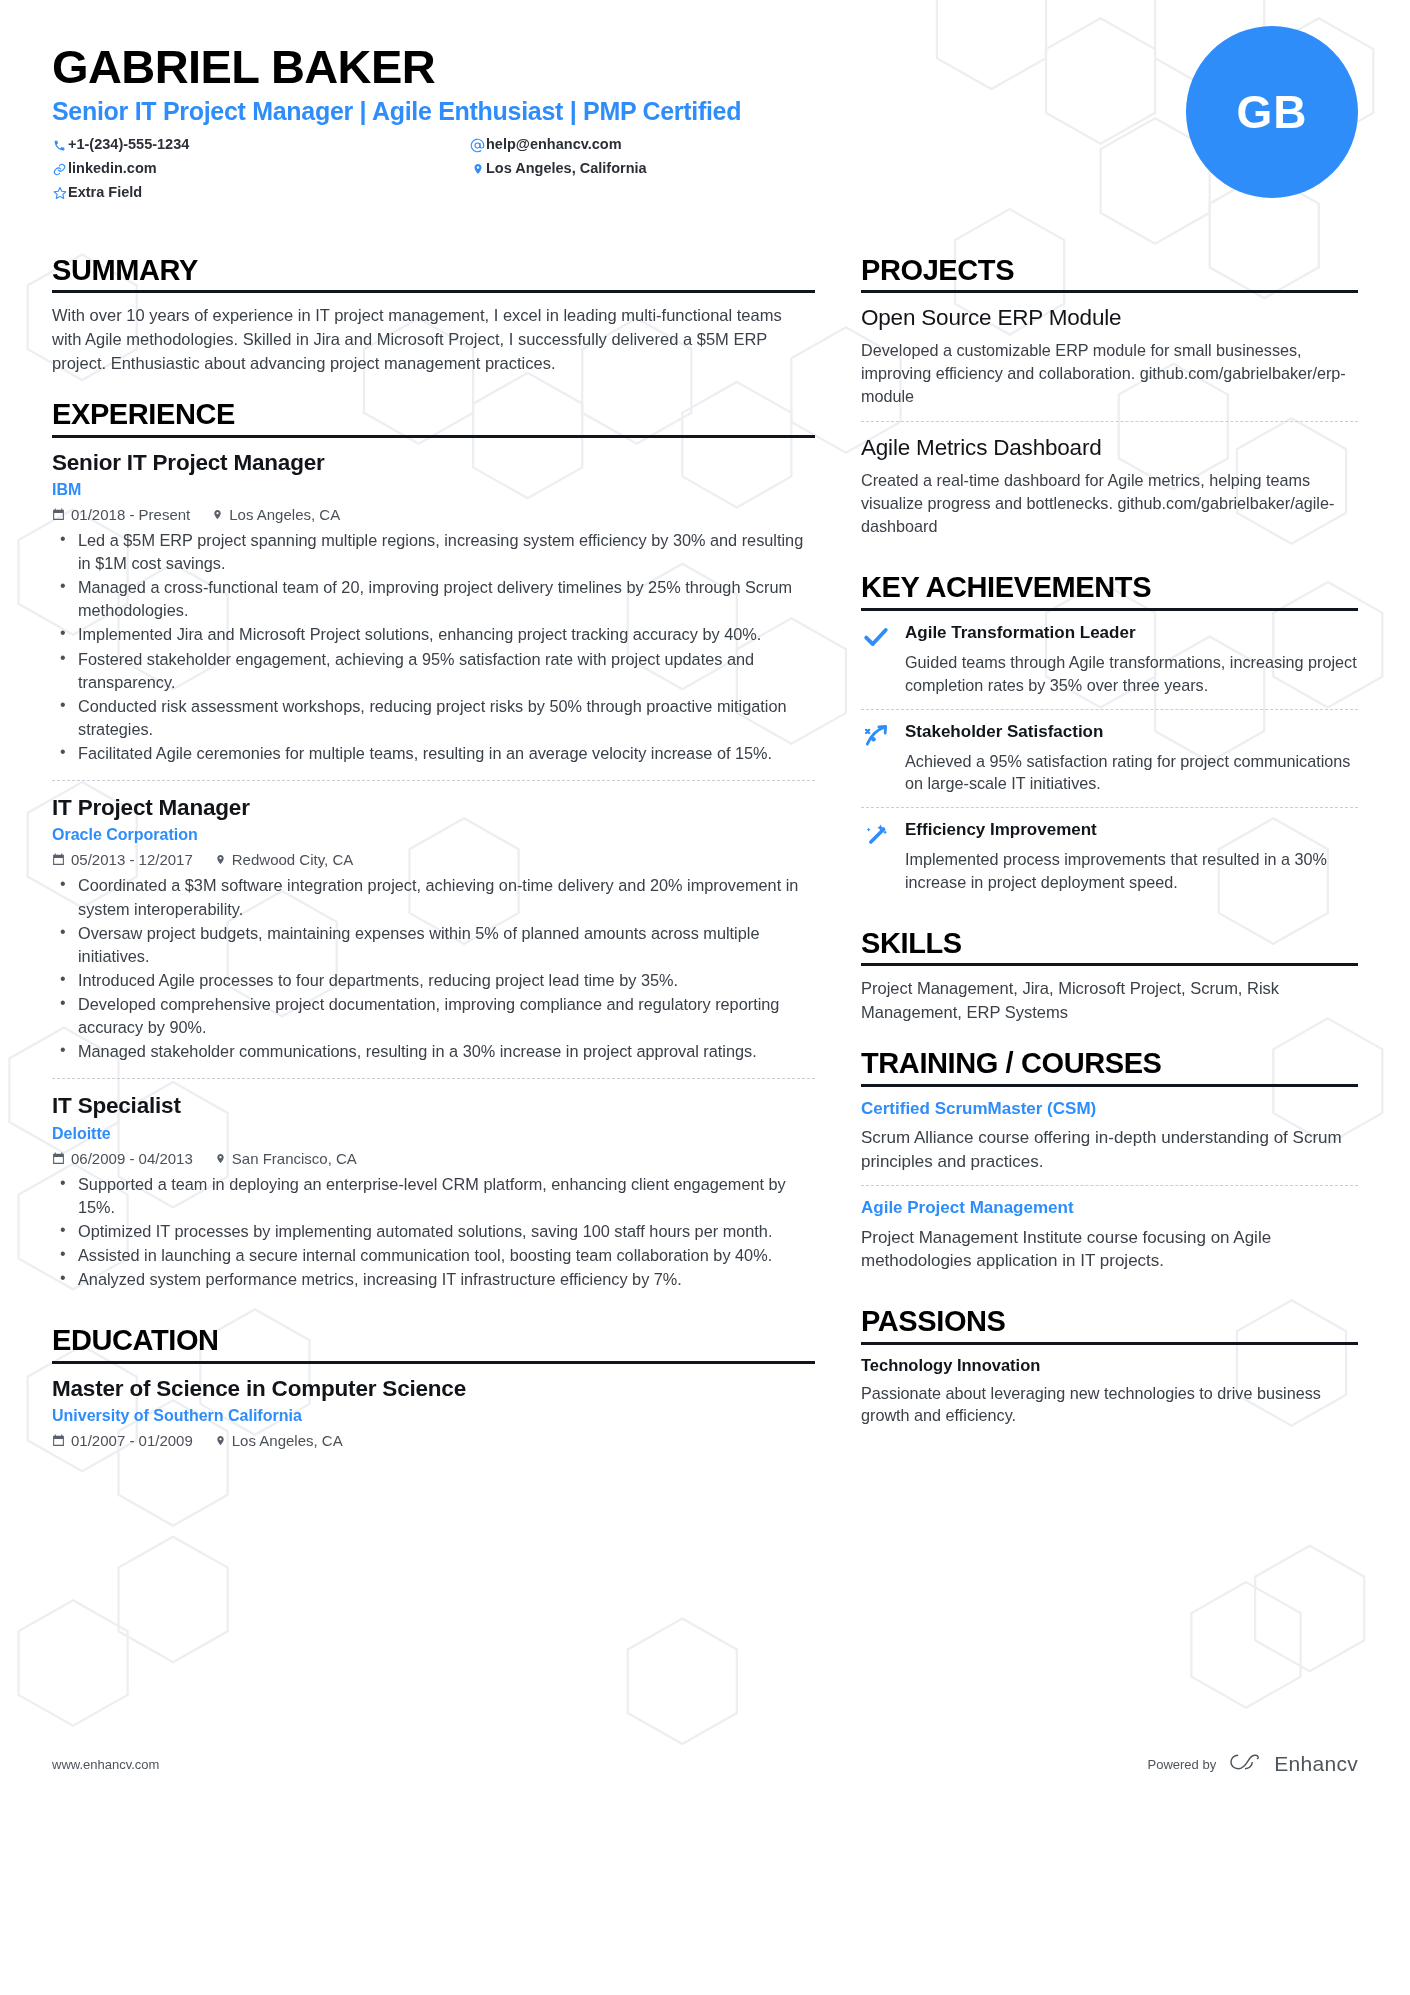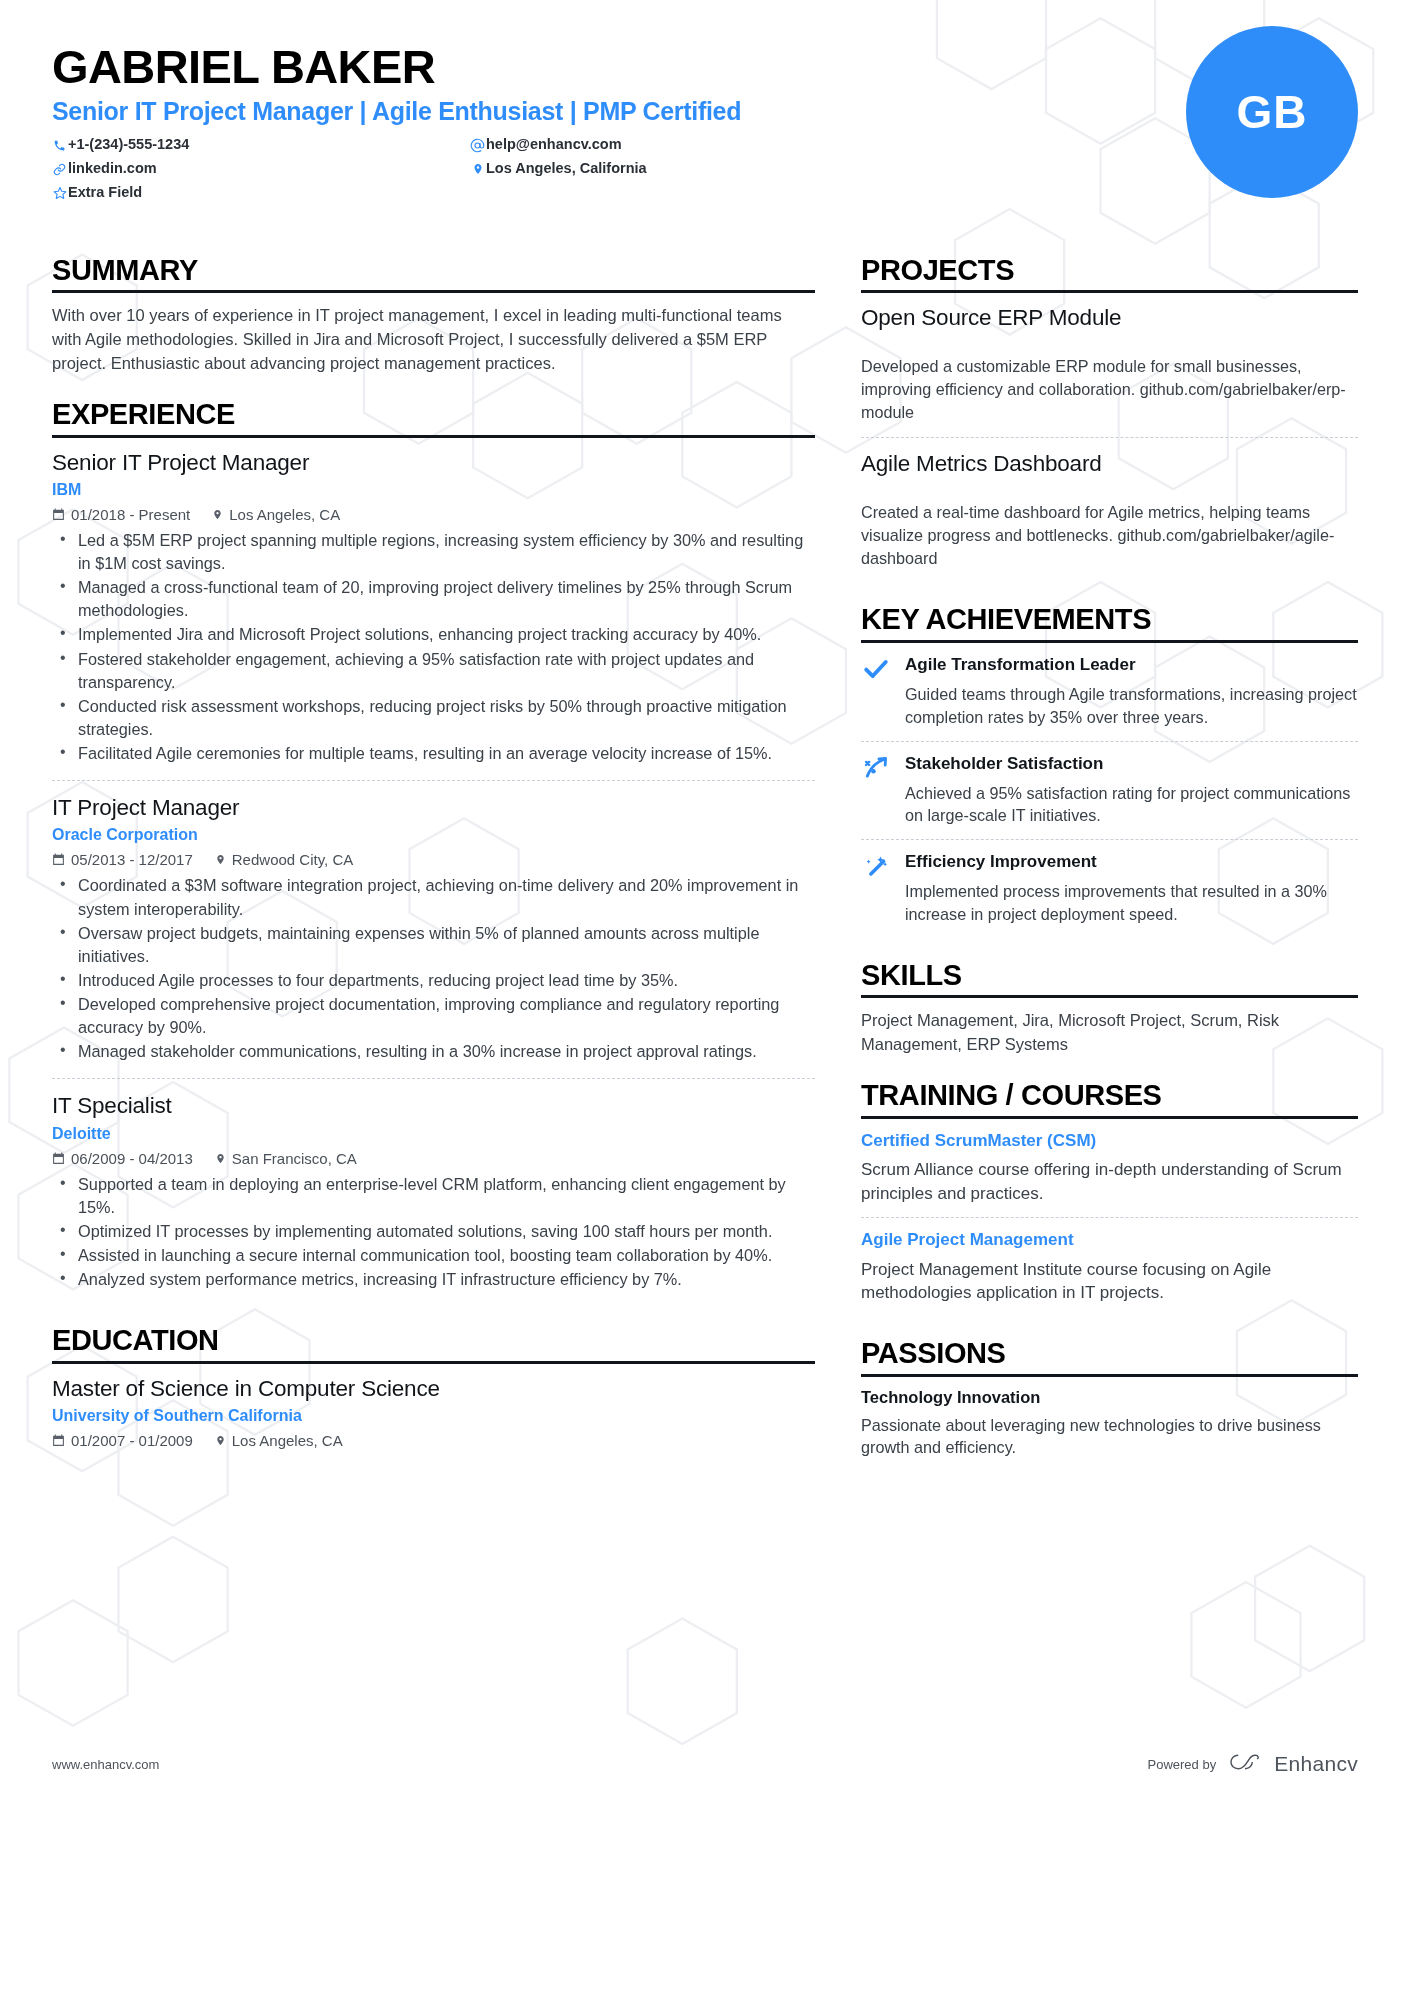--- a/index.html
+++ b/index.html
@@ -136,21 +136,21 @@
   
   .entry { padding-bottom: 10px; }
   .entry + .entry {
     border-top: 1px dashed #c9ced6;
     padding-top: 13px;
     margin-top: 4px;
   }
 
   .entry-title {
     font-size: 22.5px;
-    font-weight: 400;
+    font-weight: 700;
     color: #111519;
     line-height: 1.25;
     letter-spacing: -0.2px;
   }
   .entry-org {
     margin-top: 4px;
     font-size: 16px;
     font-weight: 700;
     color: #2f8dfa;
   }
@@ -204,21 +204,21 @@
     margin-top: 2px;
   }
   .proj-title {
     font-size: 22.5px;
     font-weight: 400;
     color: #111519;
     line-height: 1.2;
     letter-spacing: -0.2px;
   }
   .proj-desc {
-    margin-top: 24px;
+    margin-top: 8px;
     font-size: 16.2px;
     line-height: 1.42;
     color: #3b4149;
     word-break: break-word;
   }
 
   
   .ach {
     display: flex;
     gap: 14px;

